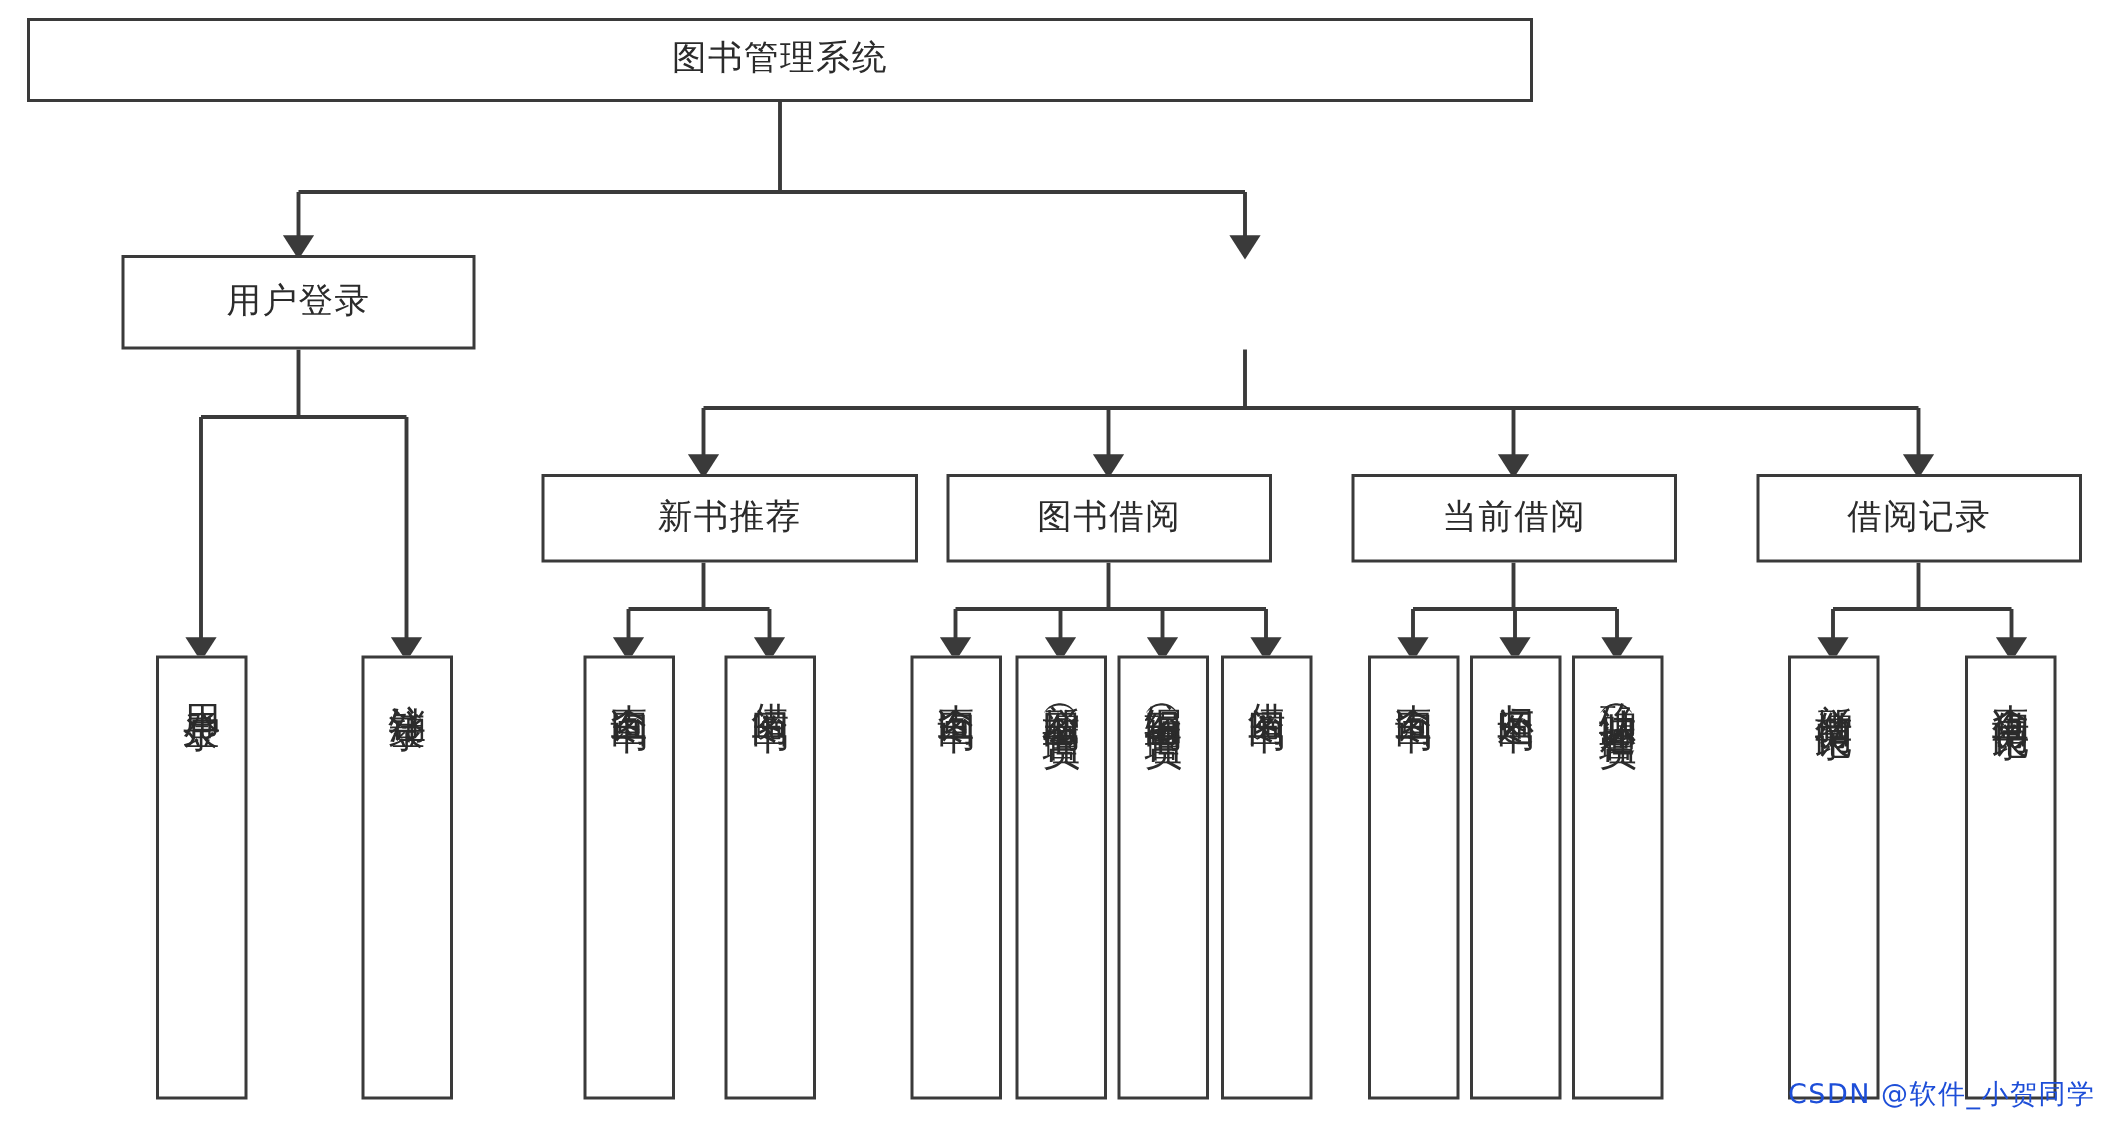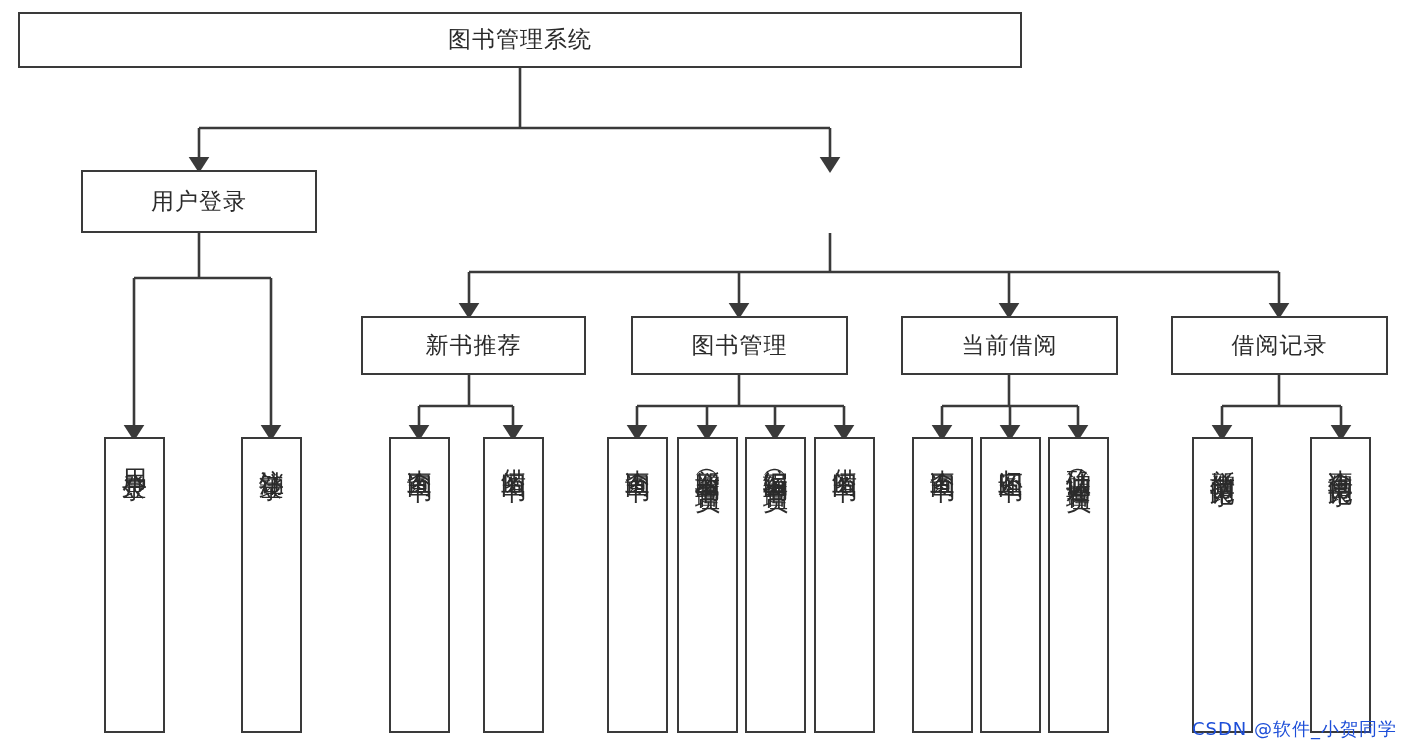--- a/index.html
+++ b/index.html
@@ -125,25 +125,25 @@
   </svg>
 
   <div class="node horizontal" style="left:18px; top:12px; width:1004px; height:56px;">
     <span class="node-label">图书管理系统</span>
   </div>
 
   <div class="node horizontal" style="left:81px; top:170px; width:236px; height:63px;">
     <span class="node-label">用户登录</span>
   </div>
 
-  <div class="node horizontal" style="left:361px; top:316px; width:225px; height:59px;">
+  <div class="node horizontal" style="left:361px; top:316px; width:251px; height:59px;">
     <span class="node-label">新书推荐</span>
   </div>
   <div class="node horizontal" style="left:631px; top:316px; width:217px; height:59px;">
-    <span class="node-label">图书管理</span>
+    <span class="node-label">图书借阅</span>
   </div>
   <div class="node horizontal" style="left:1171px; top:316px; width:217px; height:59px;">
     <span class="node-label">借阅记录</span>
   </div>
   <div class="node horizontal" style="left:901px; top:316px; width:217px; height:59px;">
     <span class="node-label">当前借阅</span>
   </div>
 
   <div class="node vertical" style="left:104px; top:437px; width:61px; height:296px;">
     <span class="node-label">用户登录</span>

